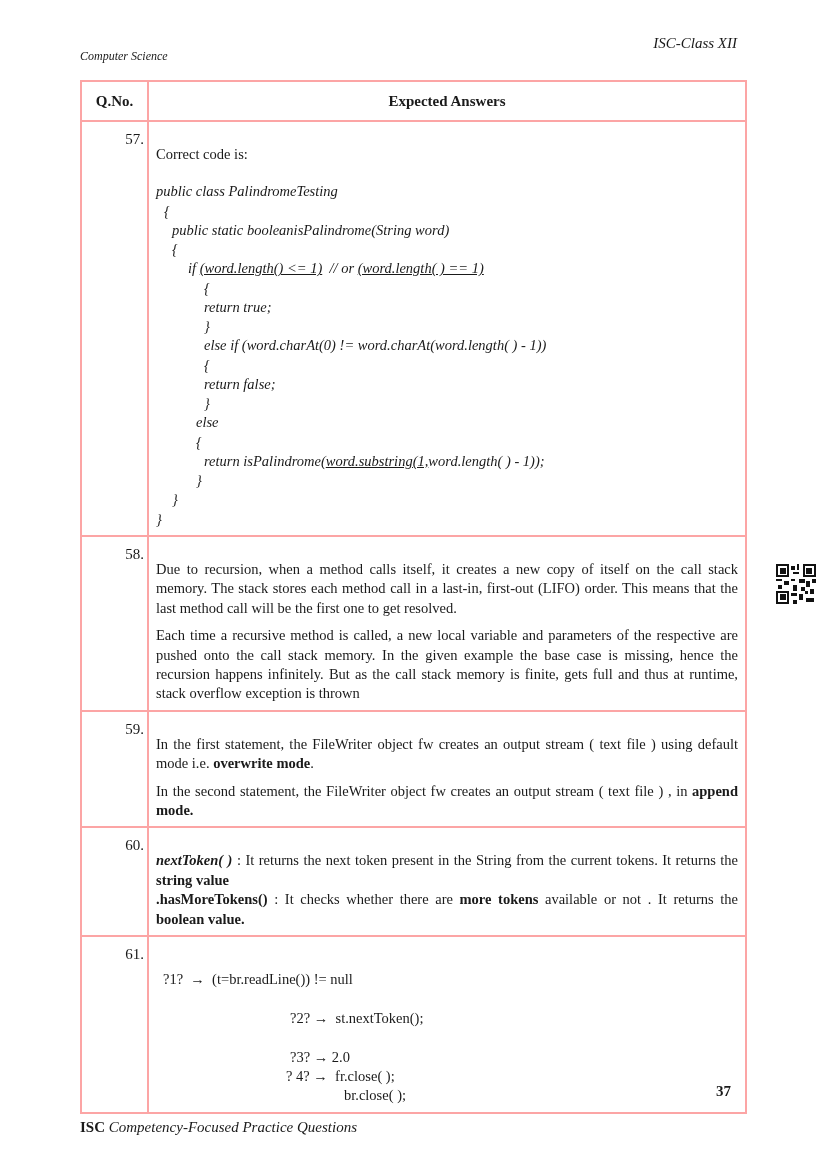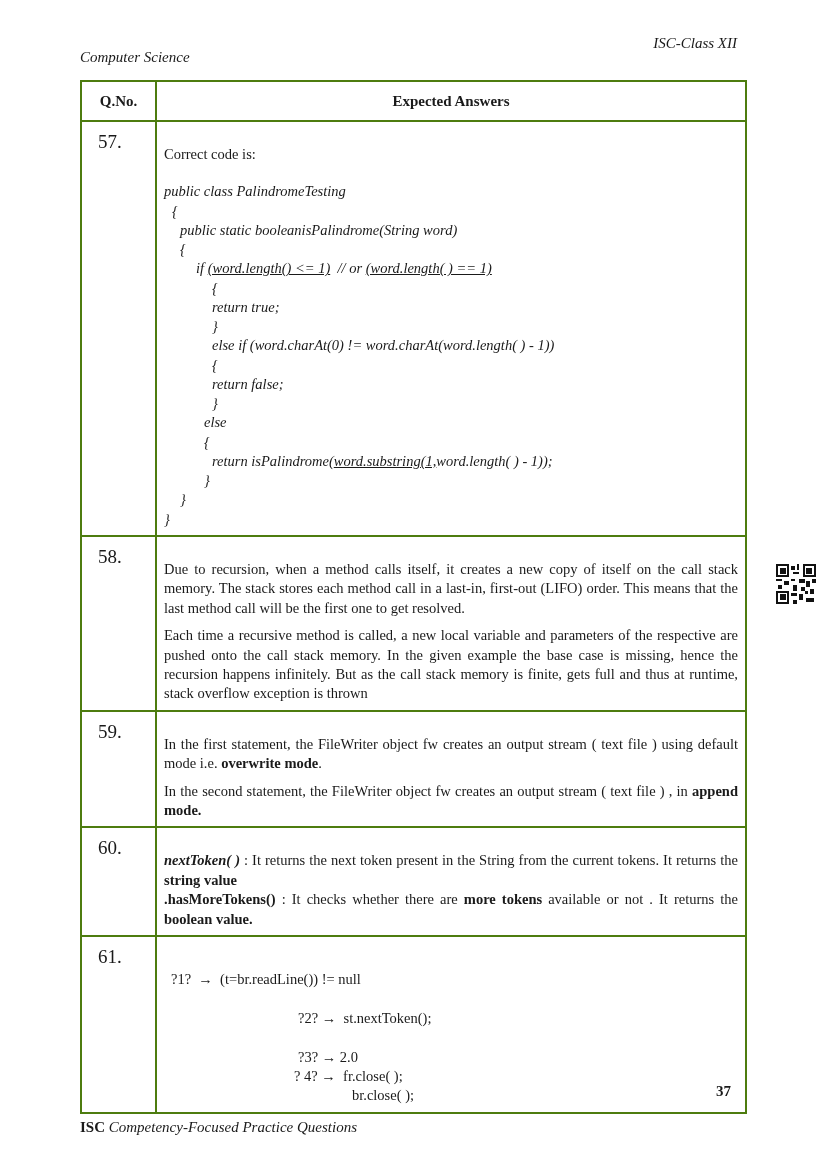--- a/index.html
+++ b/index.html
@@ -1,23 +1,23 @@
 <!DOCTYPE html>
 <html><head>
 <meta charset="utf-8">
 <style>
   html, body { margin:0; padding:0; background:#ffffff; }
   body { width:827px; height:1169px; position:relative; overflow:hidden;
          font-family:"Liberation Serif","DejaVu Serif",serif; color:#1a1a1a; }
-  .hdr-left { position:absolute; left:80px; top:49px; font-style:italic; font-size:15px; }
+  .hdr-left { position:absolute; left:80px; top:49px; font-style:italic; font-size:12px; }
   .hdr-right { position:absolute; right:90px; top:35px; font-style:italic; font-size:15px; }
   table.ans { position:absolute; left:80px; top:80px; width:667px; border-collapse:collapse; }
-  table.ans td, table.ans th { border:2px solid #4d7c0f; vertical-align:top; }
+  table.ans td, table.ans th { border:2px solid #fca5a5; vertical-align:top; }
   table.ans th { height:36px; font-weight:bold; font-size:15px; vertical-align:middle; }
-  .qno { width:54px; padding:9px 3px 0 16px; font-size:19px; }
+  .qno { width:54px; text-align:right; padding:9px 3px 0 8px; font-size:15px; }
   .cell { padding:23px 7px 6px 7px; font-size:14.5px; line-height:19.4px; }
   .just { text-align:justify; }
   p.para { margin:0 0 8px 0; }
   p.para:last-child { margin-bottom:0; }
   .code { font-style:italic; font-size:14.5px; line-height:19.25px; margin-top:18px; white-space:pre; }
   .u { text-decoration:underline; }
   .q61 { font-size:14.5px; line-height:19.4px; white-space:pre; padding-top:10px; }
   .ftr-left { position:absolute; left:80px; top:1083px; font-size:15px;margin-top:36px; }
   .ftr-left b { font-weight:bold; }
   .ftr-left i { font-style:italic; }

